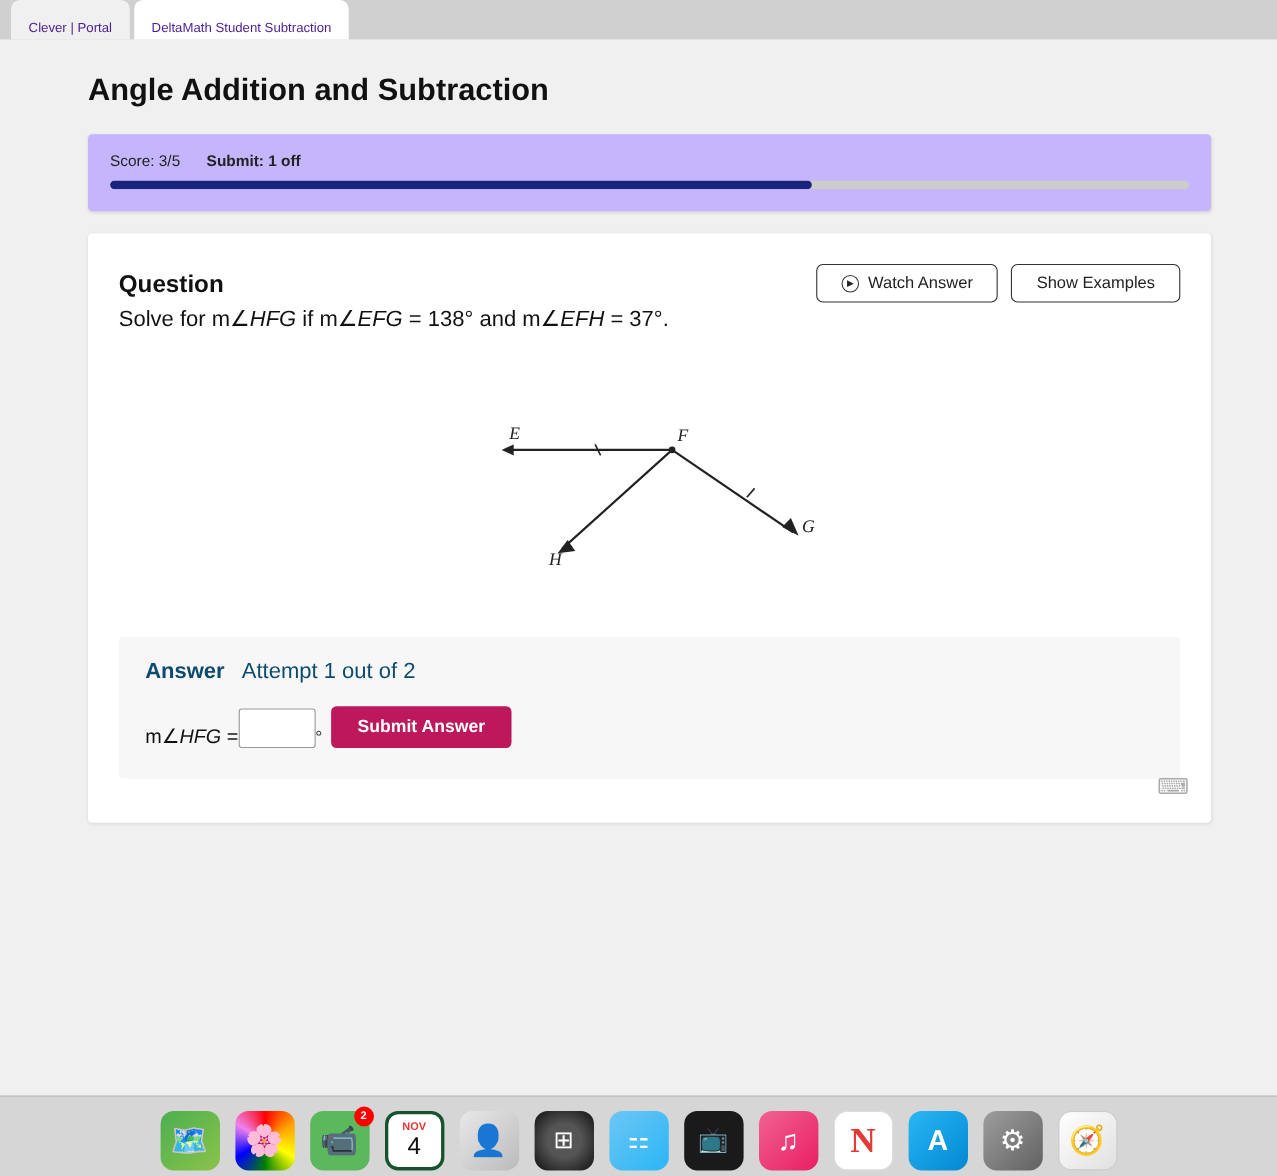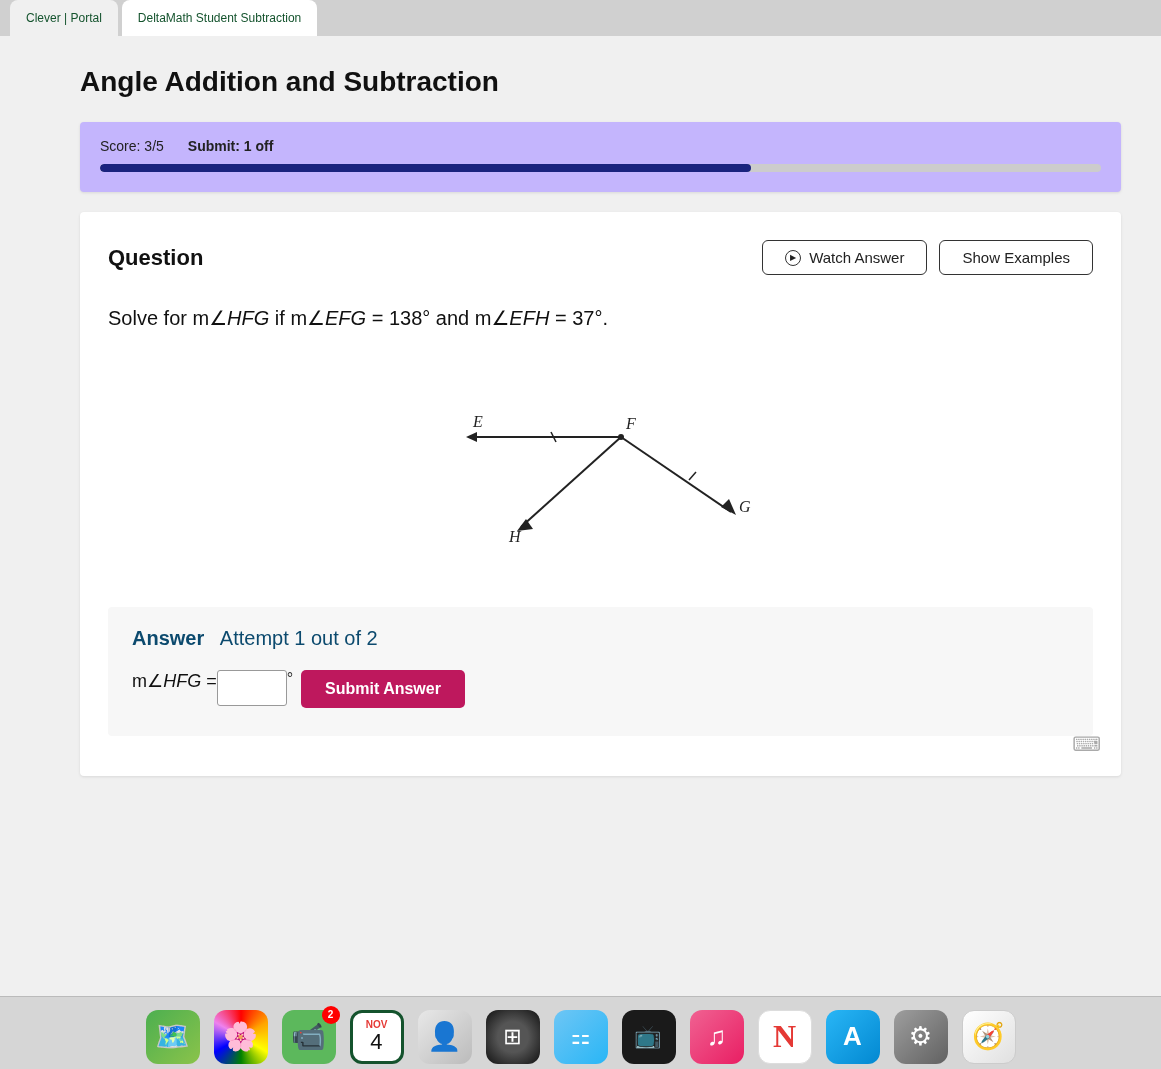--- a/index.html
+++ b/index.html
@@ -17,34 +17,34 @@
       background: #d0d0d0;
       height: 36px;
       align-items: flex-end;
       padding: 0 10px;
     }
     .browser-tab {
       background: #f0f0f0;
       border-radius: 8px 8px 0 0;
       padding: 18px 16px;
       font-size: 12px;
-      color: #14532d;
+      color: #4c1d95;
       margin-right: 4px;
       height: 30px;
       display: flex;
-      align-items: center;
+      align-items: flex-start;
     }
     .browser-tab.active {
       background: #fff;
     }
 
     .main-content {
       background: #f0f0f0;
       min-height: 960px;
-      padding: 30px 40px 30px 80px;
+      padding: 30px 60px 30px 80px;
     }
 
     .page-title {
       font-size: 28px;
       font-weight: 700;
       color: #111;
       margin-bottom: 24px;
     }
 
     .score-bar-section {
@@ -83,21 +83,20 @@
       border-radius: 4px;
       padding: 28px 28px 40px;
       box-shadow: 0 1px 3px rgba(0,0,0,0.1);
       position: relative;
     }
 
     .question-header {
       display: flex;
       justify-content: space-between;
       align-items: center;
-      margin-bottom: 28px;
     }
     .question-label {
       font-size: 22px;
       font-weight: 700;
       color: #111;
     }
     .question-buttons {
       display: flex;
       gap: 12px;
     }
@@ -145,21 +144,21 @@
       padding: 20px 24px 28px;
     }
     .answer-header {
       font-size: 20px;
       margin-bottom: 20px;
       color: #0c4a6e;
     }
     .answer-header strong { font-weight: 700; }
     .answer-input-row {
       display: flex;
-      align-items: flex-start;
+      align-items: flex-end;
     }
     .angle-label {
       font-size: 18px;
       color: #111;
     }
     .answer-input {
       width: 70px;
       height: 36px;
       border: 1.5px solid #999;
       border-radius: 3px;

